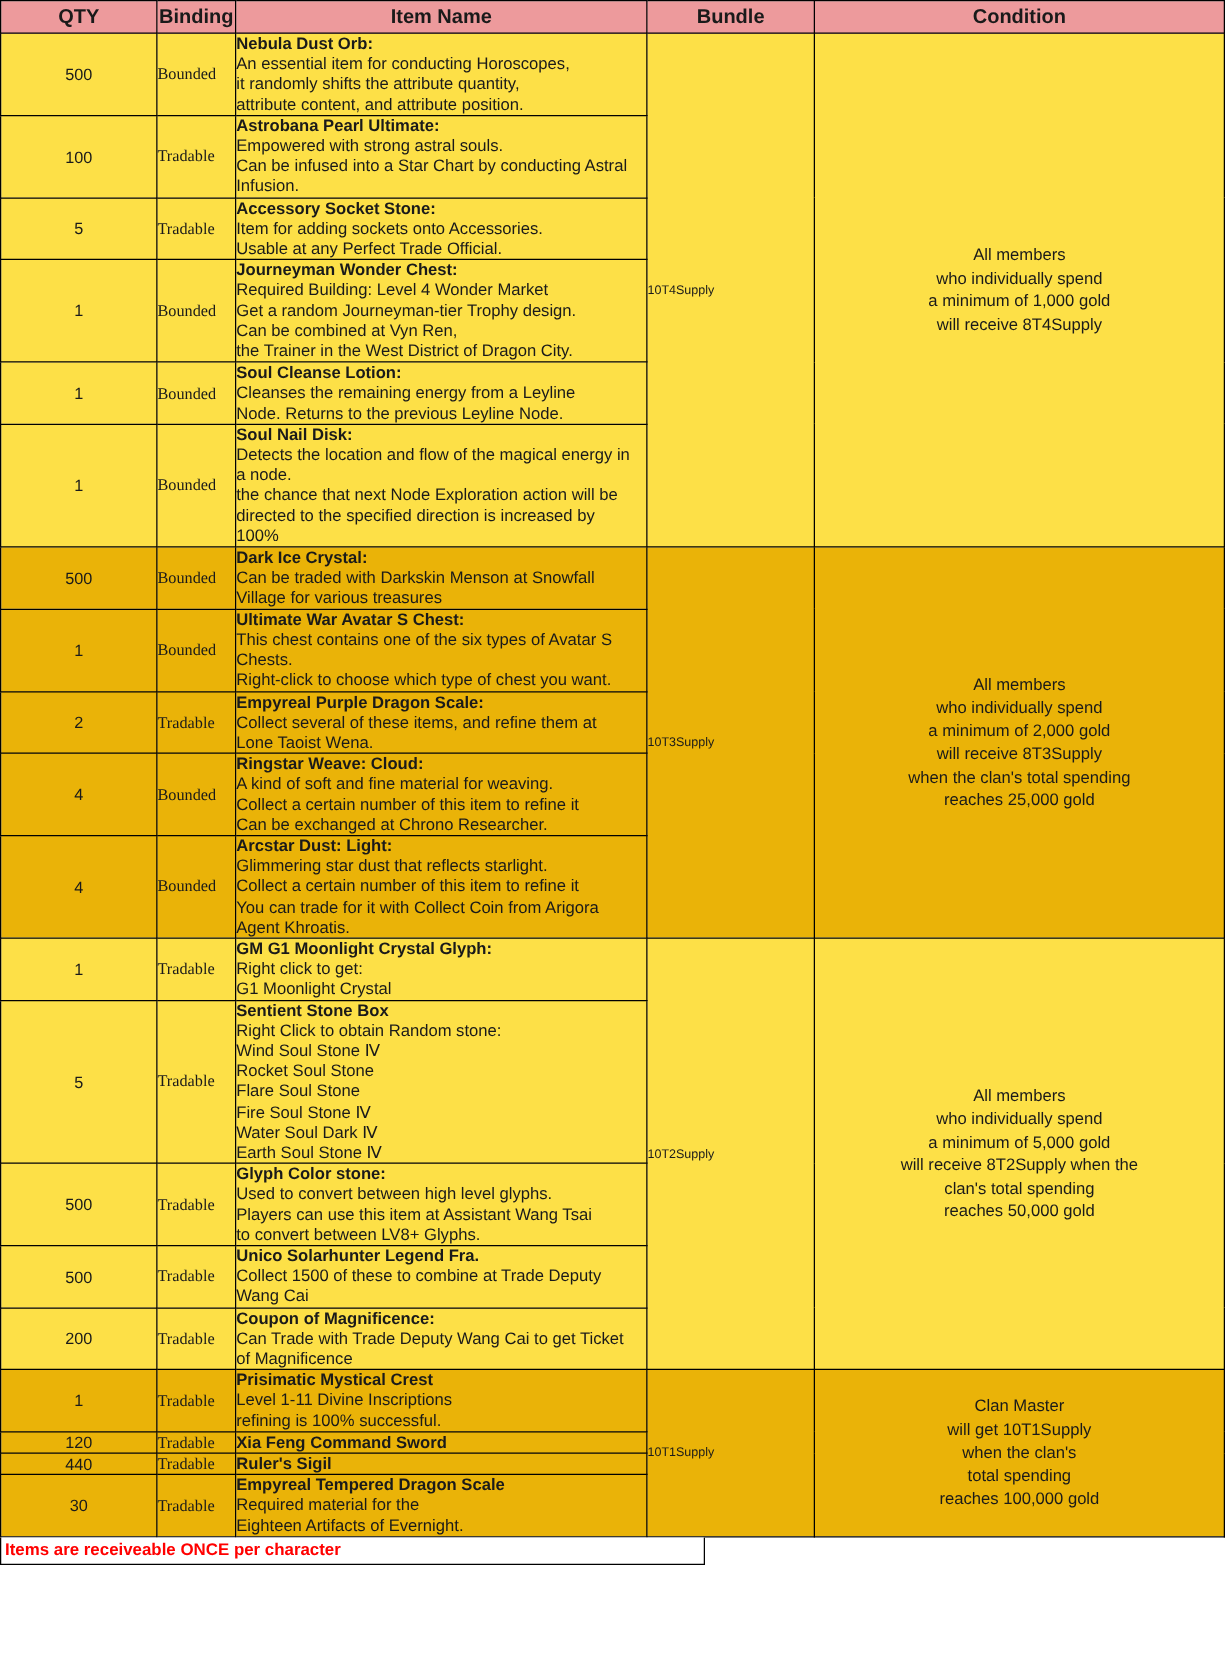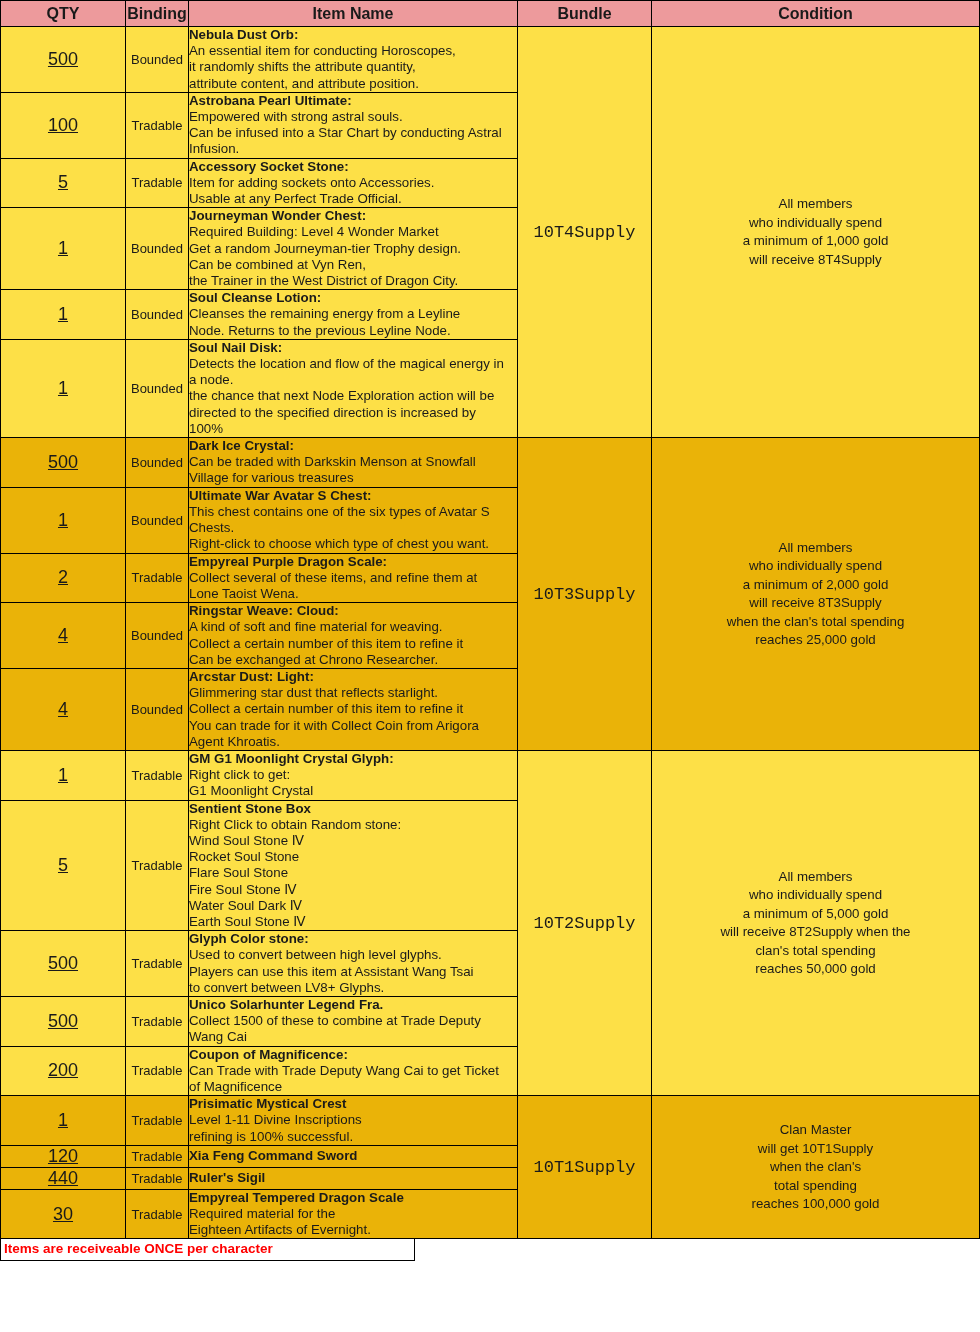--- a/index.html
+++ b/index.html
@@ -32,40 +32,40 @@
     line-height:24px;
     border:1px solid #000;
   }
   
   col.c-qty{width:125px;}
   col.c-bind{width:63px;}
   col.c-item{width:329px;}
   col.c-bundle{width:134px;}
   col.c-cond{width:328px;}
 
-  td.qty{text-align:center;font-size:18px;text-decoration:underline;}
-  td.bind{text-align:center;font-size:13px;padding:0 2px;}
+  td.qty{text-align:center;font-size:13px;}
+  td.bind{text-align:left;font-size:13px;padding:0 2px;font-family:Liberation Serif, serif;}
   td.item{
     text-align:left;
     padding:1px 0 2px 4px;
     vertical-align:top;
     font-size:13.3px;
     line-height:16.2px;
   }
   td.item .nm{font-weight:bold;display:block;white-space:nowrap;}
   td.item .ln{display:block;white-space:nowrap;}
-  td.bundle{text-align:center;font-size:17px;font-family:Liberation Mono, monospace;}
+  td.bundle{font-size:10px;}
   td.cond{text-align:center;font-size:13.3px;line-height:18.5px;}
   td.cond .ln{display:block;white-space:nowrap;}
 
   .blue{background:#fde047;}
   .pink{background:#eab308;}
 
   .footer{
-    width:415px;
+    width:564px;
     border:1px solid #000;
     border-top:none;
     box-sizing:border-box;
     background:#ffffff;
     color:#ff0000;
     font-weight:bold;
     font-size:13.5px;
     line-height:18px;
     height:22px;
     padding:1px 0 0 3px;

